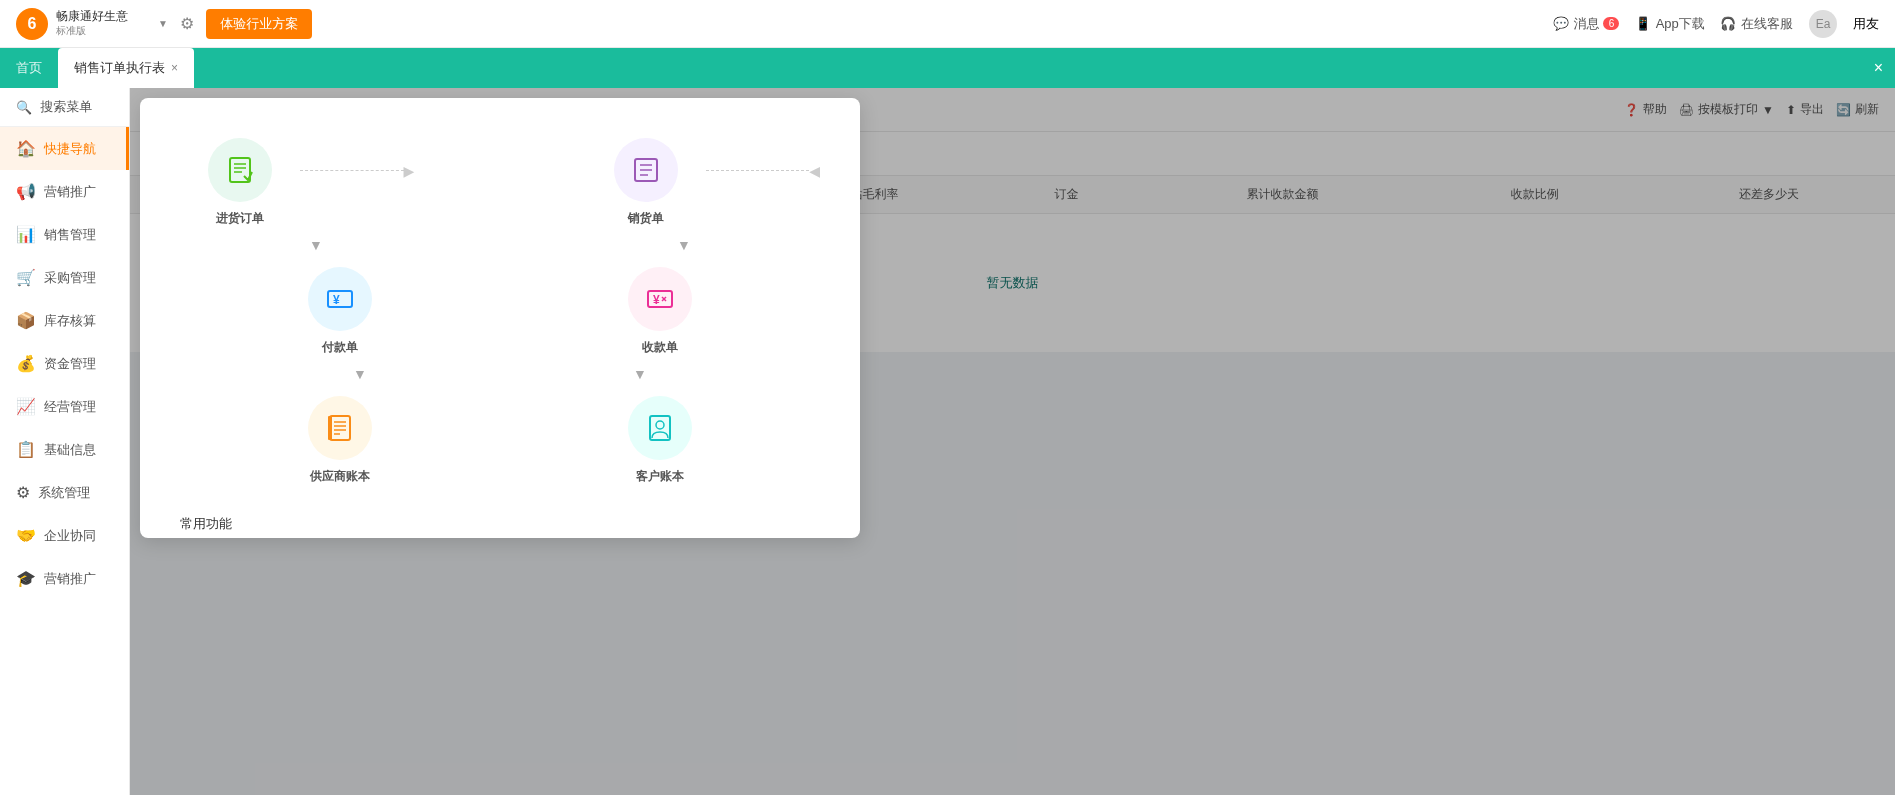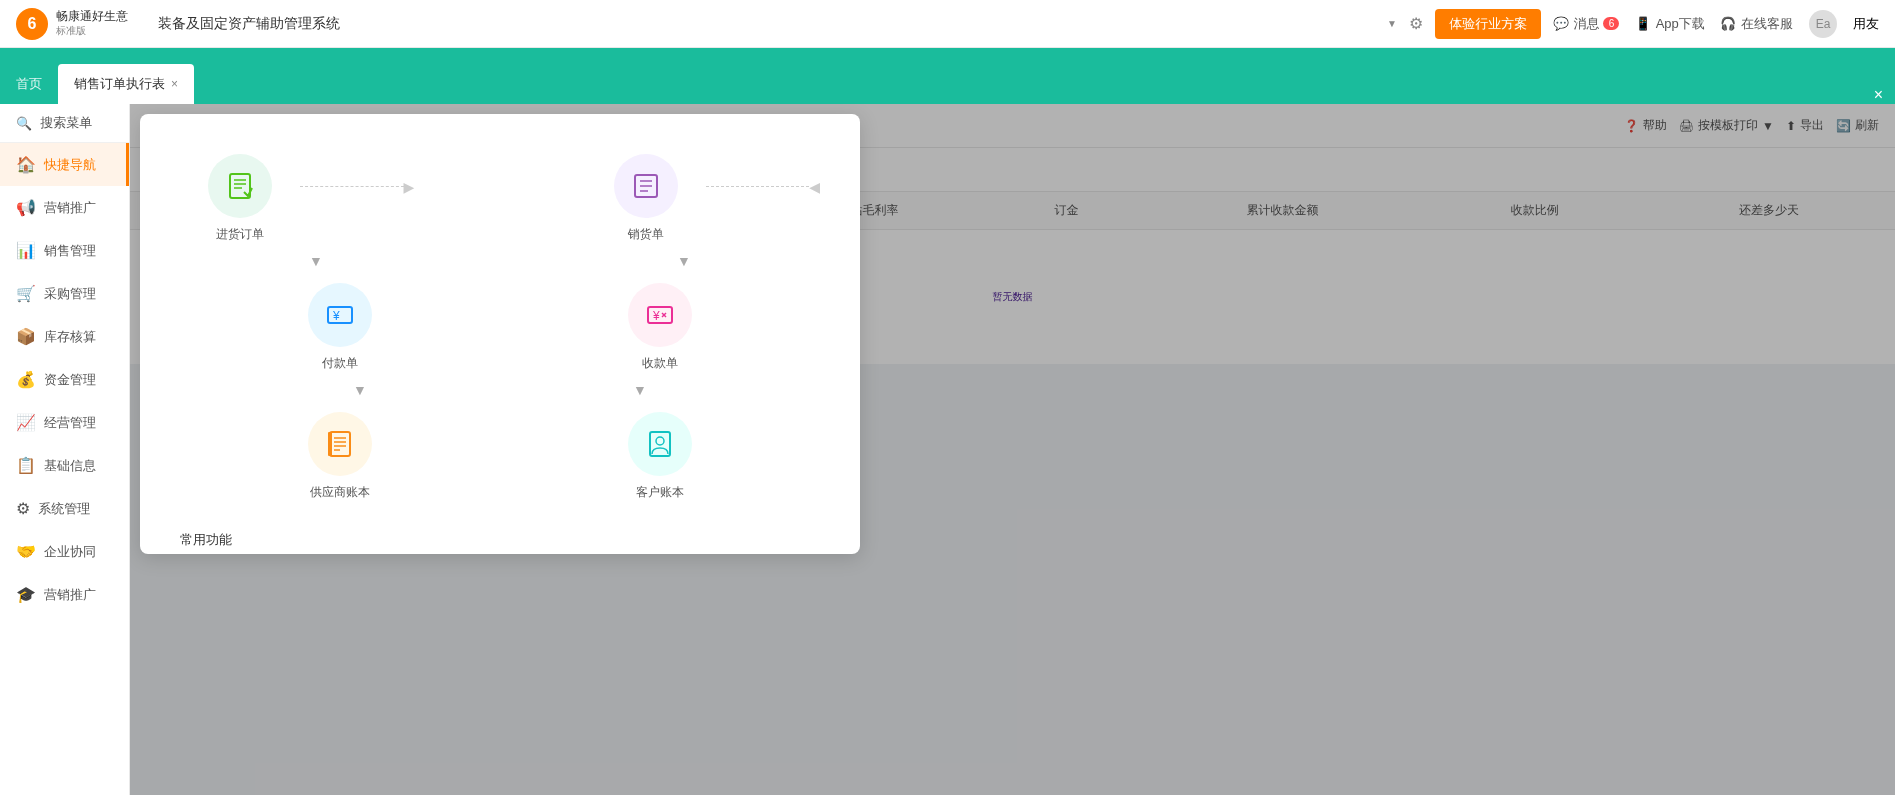--- a/index.html
+++ b/index.html
@@ -39,21 +39,21 @@
     .try-btn {
       background: #ff7d00; color: white; border: none;
       padding: 6px 14px; border-radius: 4px; cursor: pointer; font-size: 13px;
     }
     .settings-icon { cursor: pointer; color: #888; font-size: 16px; }
     .dropdown-arrow { font-size: 10px; color: #888; }
     .avatar { width: 28px; height: 28px; border-radius: 50%; background: #ddd; display: flex; align-items: center; justify-content: center; font-size: 12px; color: #888; }
 
     
     .tab-bar {
-      display: flex; align-items: flex-end; height: 56px;
+      display: flex; align-items: center; height: 40px;
       background: #1abc9c; padding: 0 0 0 0;
     }
     .tab-item {
       padding: 0 16px; height: 40px; display: flex; align-items: center;
       cursor: pointer; font-size: 13px; color: rgba(255,255,255,0.85);
       gap: 6px;
     }
     .tab-item.active {
       background: #fff; color: #333; border-radius: 4px 4px 0 0;
     }
@@ -121,21 +121,21 @@
       font-size: 12px; color: #1abc9c; cursor: pointer; margin-left: 4px;
     }
 
     
     .table-container { background: #fff; overflow: auto; }
     .data-table { width: 100%; border-collapse: collapse; font-size: 12px; }
     .data-table th {
       background: #fafafa; border-bottom: 1px solid #e8e8e8;
       padding: 10px 12px; text-align: center; color: #555; font-weight: 500; white-space: nowrap;
     }
-    .empty-data { text-align: center; padding: 60px; color: #4c1d95; font-size: 10px; }
+    .empty-data { text-align: center; padding: 60px; color: #0f766e; font-size: 13px; }
 
     
     .overlay {
       position: absolute; top: 0; left: 0; right: 0; bottom: 0;
       background: rgba(0,0,0,0.3); z-index: 100;
       display: flex; align-items: flex-start; justify-content: flex-start;
     }
     .modal {
       background: #fff; border-radius: 8px;
       margin: 10px; width: 720px; max-height: 560px;
@@ -148,20 +148,21 @@
       padding: 30px 40px 20px 40px;
       display: flex; flex-direction: column; gap: 0;
     }
     .flow-row {
       display: flex; align-items: center; justify-content: space-around;
       padding: 10px 0;
     }
     .flow-item {
       display: flex; flex-direction: column; align-items: center; gap: 8px;
       width: 120px;
+      font-weight: bold;
     }
     .flow-circle {
       width: 64px; height: 64px; border-radius: 50%;
       display: flex; align-items: center; justify-content: center;
       font-size: 28px;
     }
     .flow-circle.green { background: #e8f8f0; color: #52c41a; }
     .flow-circle.red { background: #fff0f0; color: #ff4d4f; }
     .flow-circle.purple { background: #f5f0ff; color: #9b59b6; }
     .flow-circle.orange { background: #fff7e6; color: #fa8c16; }
@@ -184,21 +185,20 @@
   <div class="logo-area">
     <div class="logo-icon">
       <span>6</span>
     </div>
     <div>
       <div class="logo-text">畅康通好生意</div>
       <div class="logo-sub">标准版</div>
     </div>
   </div>
 
-  <span class="system-title">装备及固定资产辅助管理系统</span>
   <span class="dropdown-arrow">▼</span>
   <span class="settings-icon">⚙</span>
   <button class="try-btn">体验行业方案</button>
 
   <div class="header-actions">
     <div class="header-btn">
       <span>💬</span>
       <span>消息</span>
       <span class="badge">6</span>
     </div>

